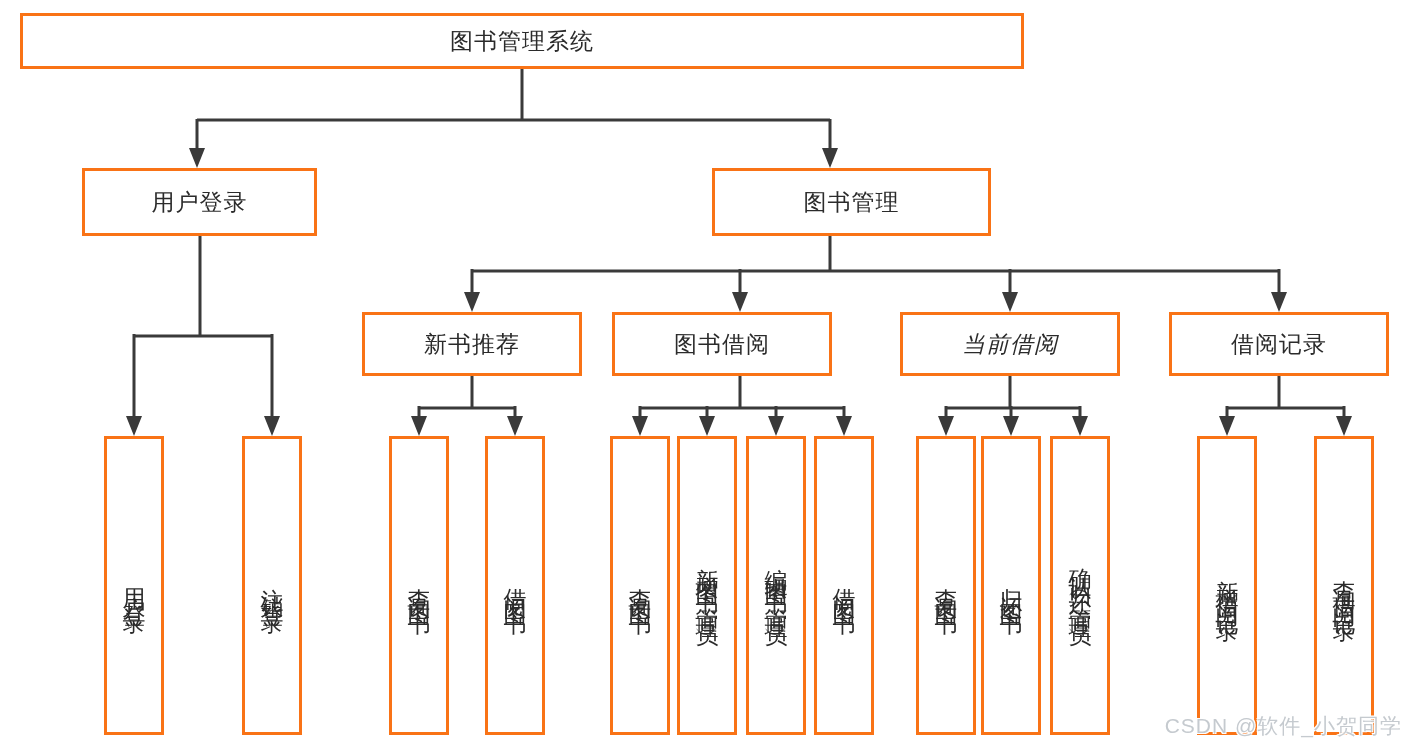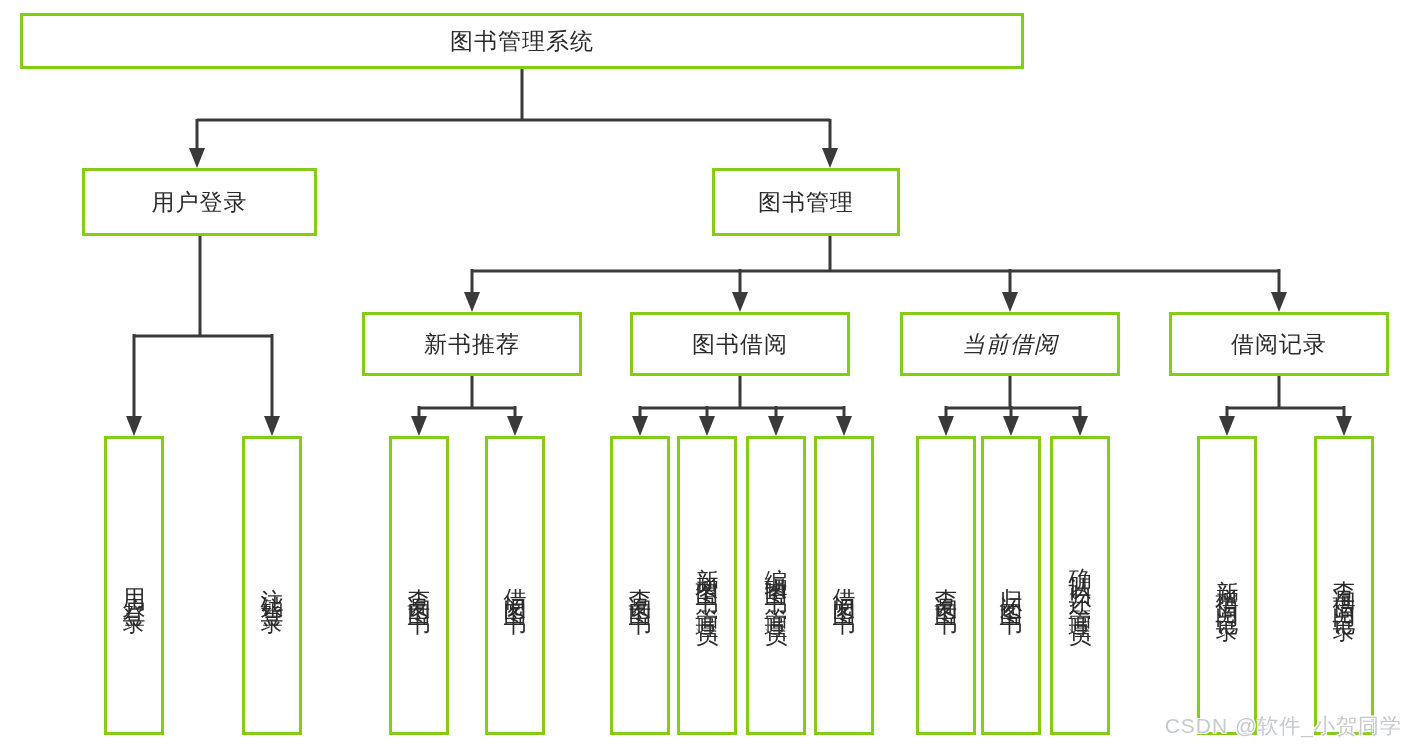--- a/index.html
+++ b/index.html
@@ -8,21 +8,21 @@
     width:1405px;height:747px;
     background:#ffffff;
     font-family:"Liberation Sans", sans-serif;
     overflow:hidden;
   }
   .conn-svg{position:absolute;left:0;top:0;z-index:1;}
   .box{
     position:absolute;
     box-sizing:border-box;
     background:#ffffff;
-    border:3px solid #84cc16;
+    border:3px solid #f97316;
     display:flex;
     align-items:center;
     justify-content:center;
     z-index:2;
     color:#2b2b2b;
   }
   .hlabel{
     font-size:23px;
     letter-spacing:1px;
     white-space:nowrap;
@@ -81,28 +81,28 @@
          M1336,416 L1352,416 L1344,436 Z" fill="#3a3a3a" stroke="none"></path>
   </svg>
 
   <div class="box" style="left:20px;top:13px;width:1004px;height:56px;">
     <span class="hlabel">图书管理系统</span>
   </div>
 
   <div class="box" style="left:82px;top:168px;width:235px;height:68px;">
     <span class="hlabel">用户登录</span>
   </div>
-  <div class="box" style="left:712px;top:168px;width:188px;height:68px;">
+  <div class="box" style="left:712px;top:168px;width:279px;height:68px;">
     <span class="hlabel">图书管理</span>
   </div>
 
   <div class="box" style="left:362px;top:312px;width:220px;height:64px;">
     <span class="hlabel">新书推荐</span>
   </div>
-  <div class="box" style="left:630px;top:312px;width:220px;height:64px;">
+  <div class="box" style="left:612px;top:312px;width:220px;height:64px;">
     <span class="hlabel">图书借阅</span>
   </div>
   <div class="box" style="left:900px;top:312px;width:220px;height:64px;font-style:italic;">
     <span class="hlabel">当前借阅</span>
   </div>
   <div class="box" style="left:1169px;top:312px;width:220px;height:64px;">
     <span class="hlabel">借阅记录</span>
   </div>
 
   <div class="box" style="left:104px;top:436px;width:60px;height:299px;">

